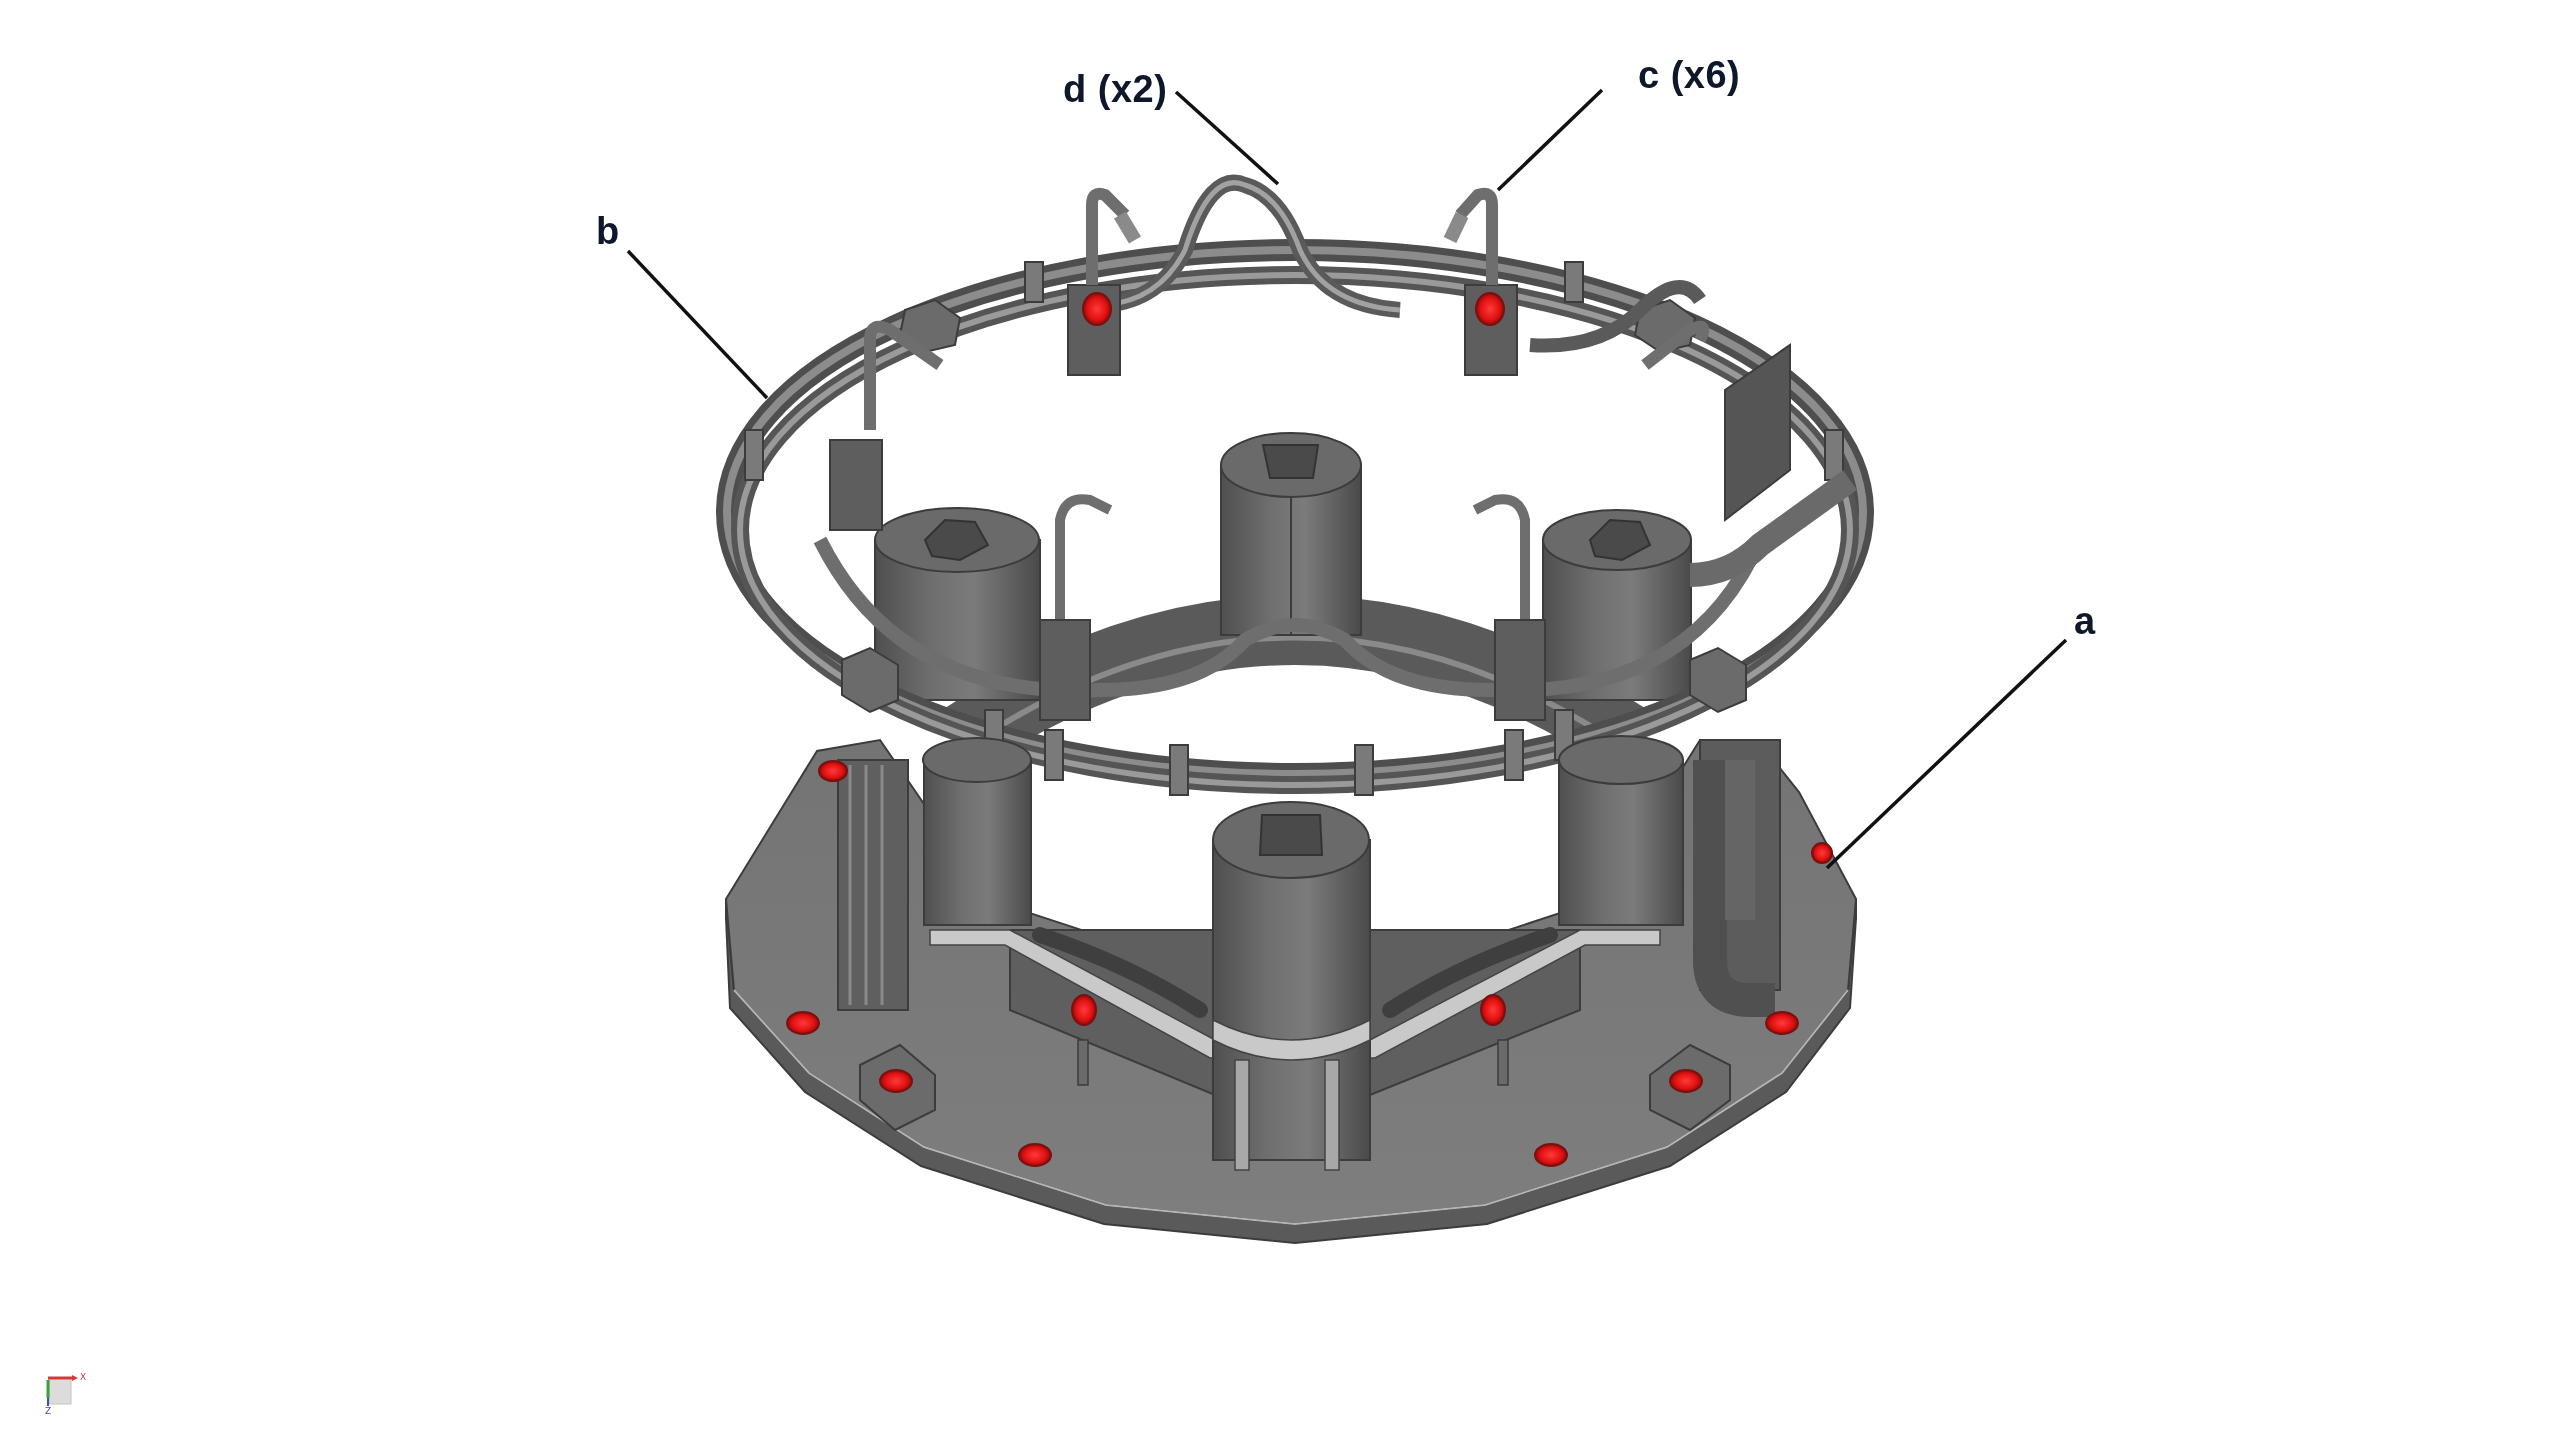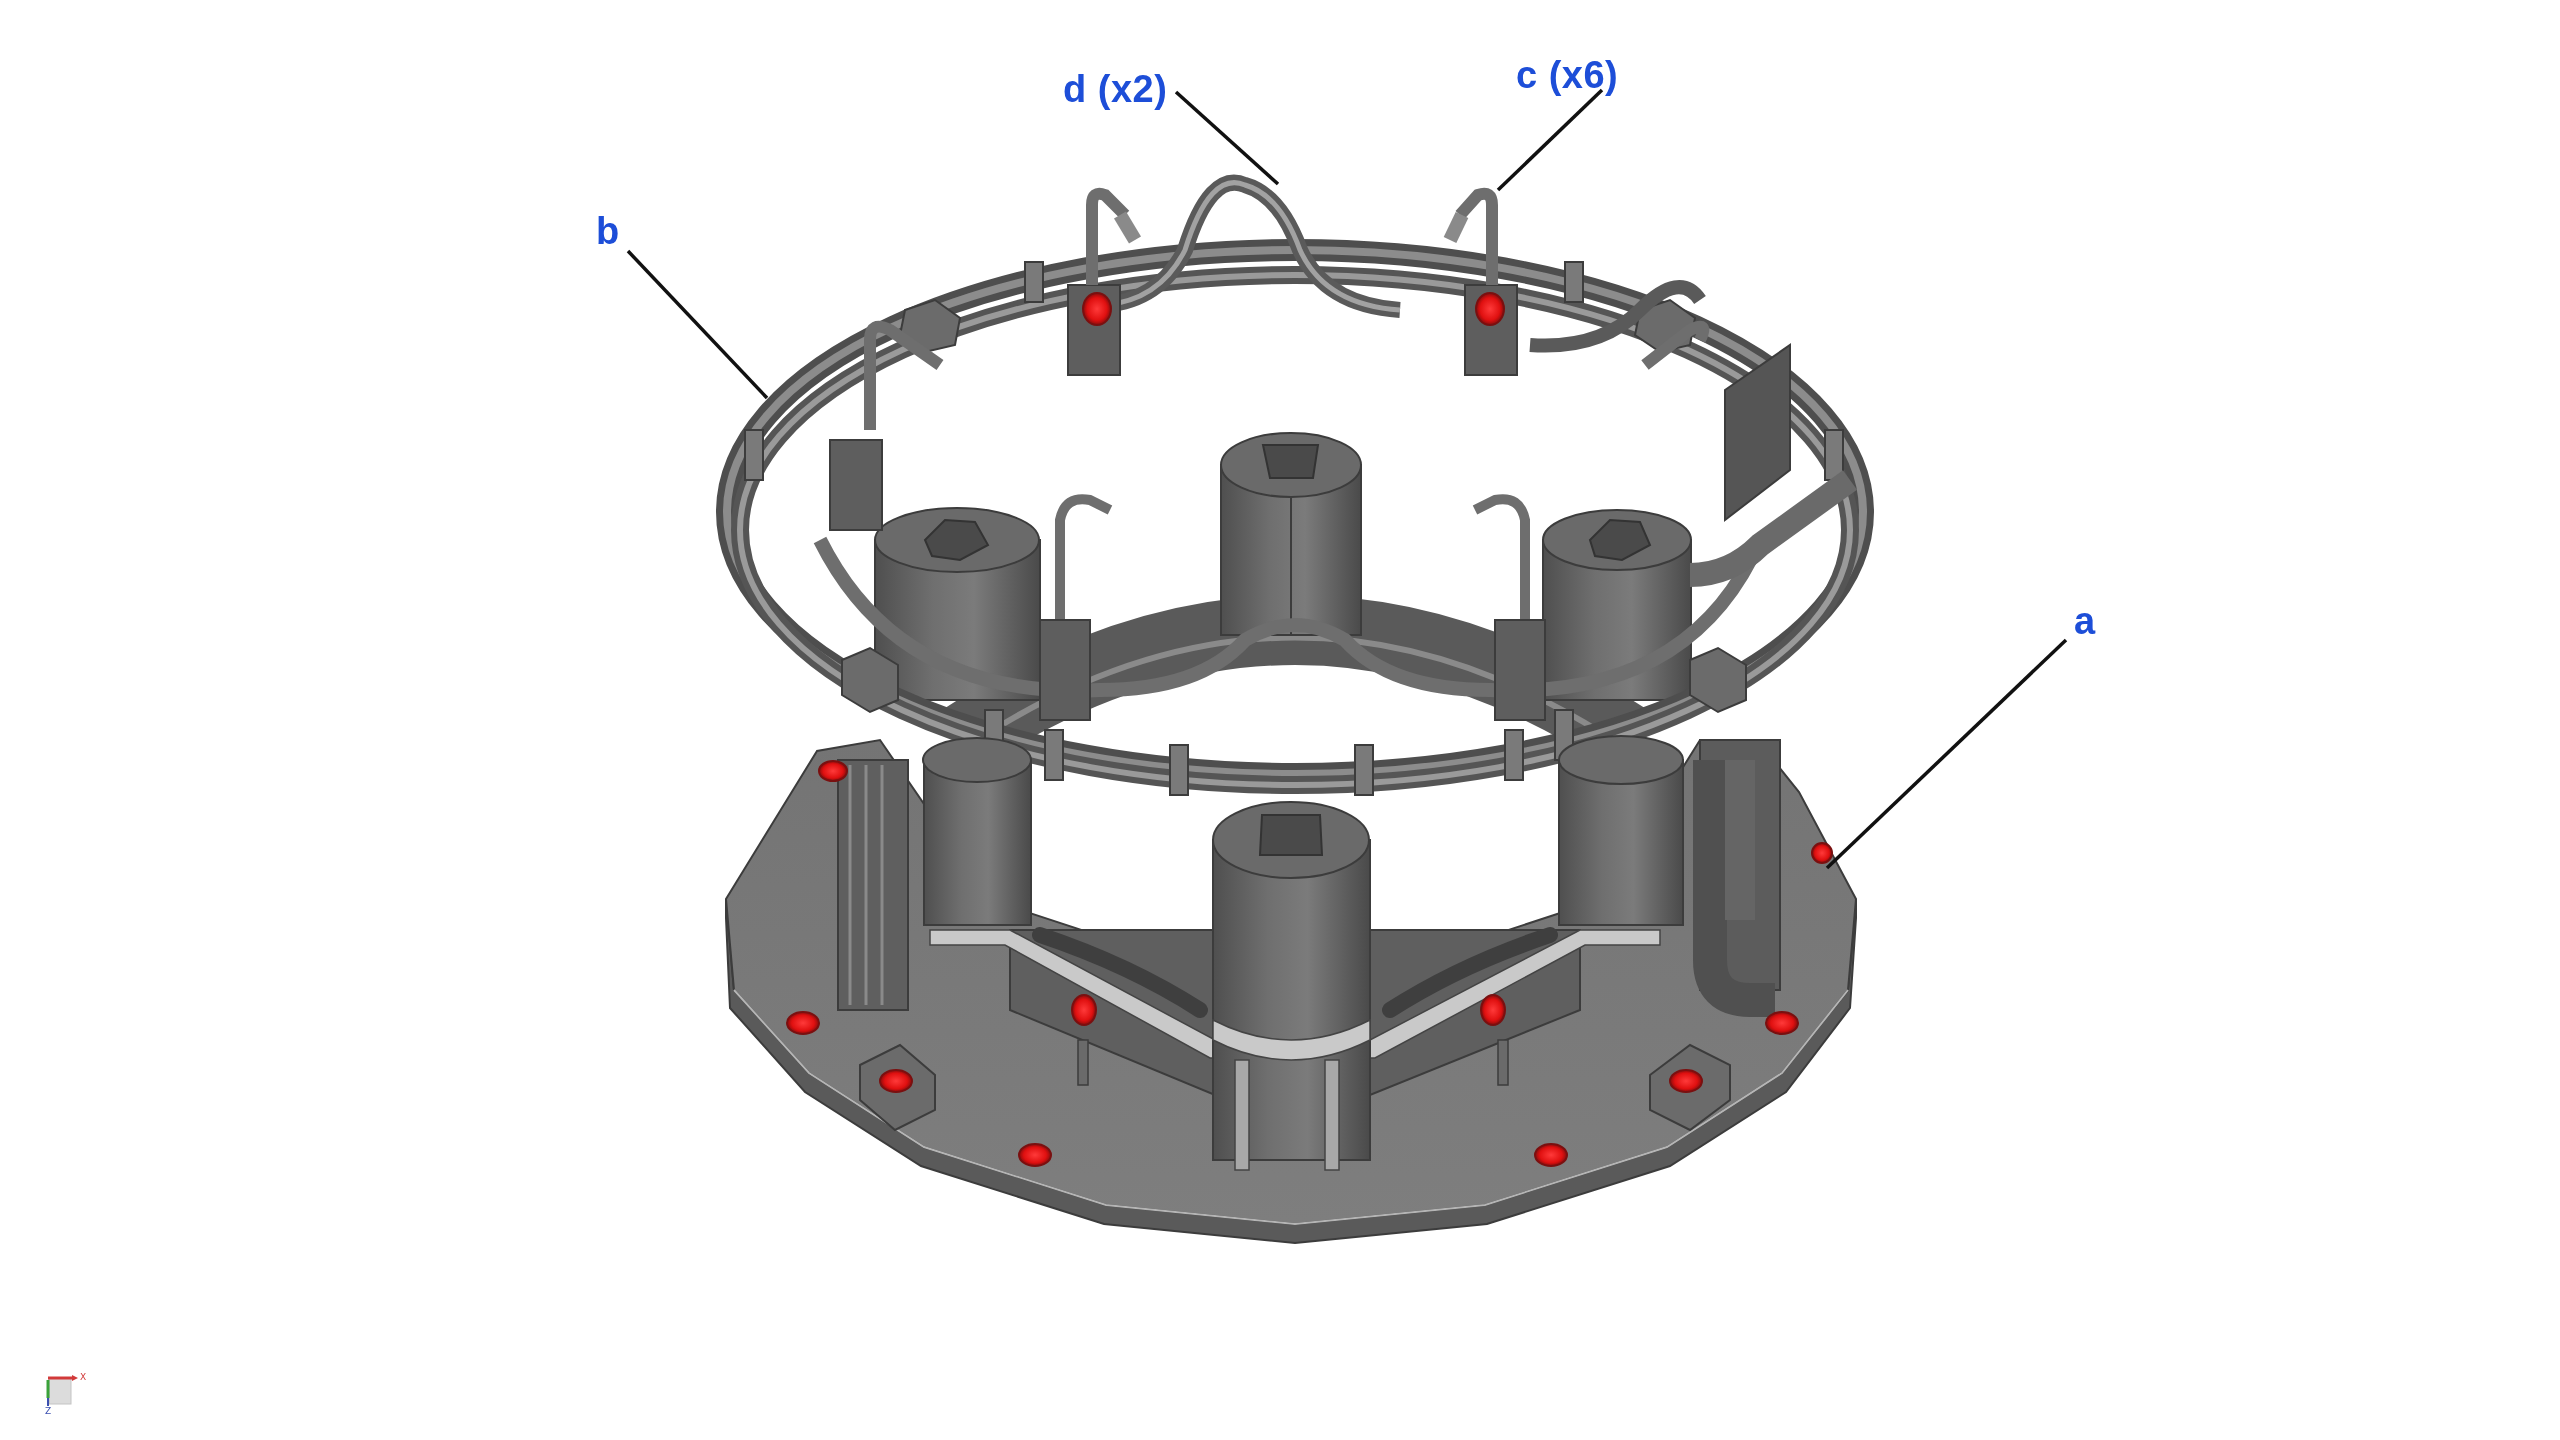--- a/index.html
+++ b/index.html
@@ -1,19 +1,19 @@
 <!DOCTYPE html>
 <html><head>
 <meta charset="utf-8">
 <style>
   html, body { margin: 0; padding: 0; background: #ffffff; }
   body { width: 2560px; height: 1440px; position: relative; overflow: hidden;
          font-family: "Liberation Sans", "DejaVu Sans", sans-serif; }
   #canvas { position: absolute; left: 0; top: 0; width: 2560px; height: 1440px; }
-  .callout-label { position: absolute; font-weight: bold; font-size: 38px; color: #1d4ed8;
+  .callout-label { position: absolute; font-weight: bold; font-size: 38px; color: #0f172a;
                    line-height: 1; white-space: nowrap; letter-spacing: 0.5px; }
   .triad { position: absolute; left: 44px; top: 1372px; width: 60px; height: 50px; }
   .triad-label { position: absolute; font-size: 9px; font-family: "DejaVu Sans", sans-serif; }
 </style>
 </head>
 <body>
 
 <svg id="canvas" viewBox="0 0 2560 1440" xmlns="http://www.w3.org/2000/svg">
   <defs>
     <linearGradient id="cyl" x1="0" x2="1" y1="0" y2="0">
@@ -186,21 +186,21 @@
 
   <g stroke="#111111" stroke-width="3.5" fill="none">
     <line x1="1176" y1="92" x2="1278" y2="184"></line>
     <line x1="1602" y1="90" x2="1498" y2="190"></line>
     <line x1="628" y1="251" x2="767" y2="398"></line>
     <line x1="2066" y1="640" x2="1827" y2="868"></line>
   </g>
 </svg>
 
 <div class="callout-label" style="left:1063px; top:70px;">d (x2)</div>
-<div class="callout-label" style="left:1516px; top:56px;">c (x6)</div>
+<div class="callout-label" style="left:1638px; top:56px;">c (x6)</div>
 <div class="callout-label" style="left:596px; top:212px;">b</div>
 <div class="callout-label" style="left:2074px; top:602px;">a</div>
 
 <div class="triad">
   <svg width="60" height="50" viewBox="0 0 60 50">
     <rect x="5" y="6" width="22" height="26" fill="#dcdcdc" stroke="#c4c4c4" stroke-width="1"></rect>
     <line x1="5" y1="6" x2="5" y2="32" stroke="#c4c4c4" stroke-width="1"></line>
     <line x1="4" y1="6" x2="28" y2="6" stroke="#d23a3a" stroke-width="3"></line>
     <polygon points="28,3 34,6 28,9" fill="#d23a3a"></polygon>
     <line x1="4" y1="8" x2="4" y2="26" stroke="#3aa23a" stroke-width="3"></line>

